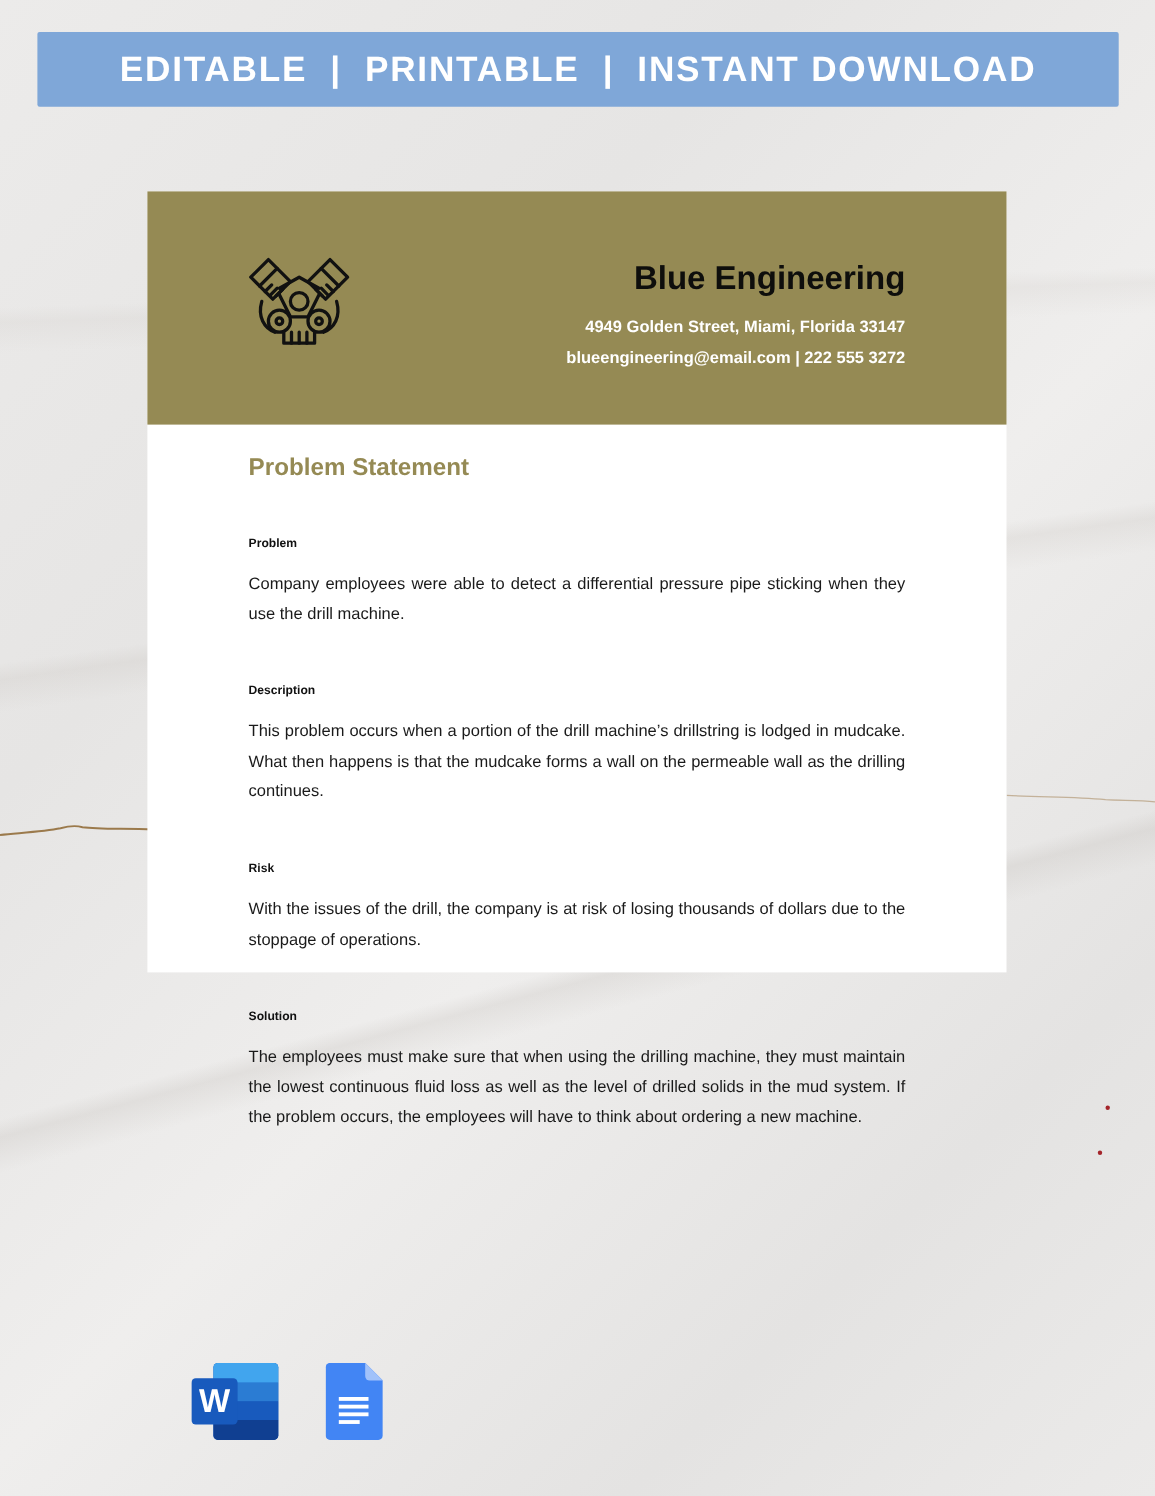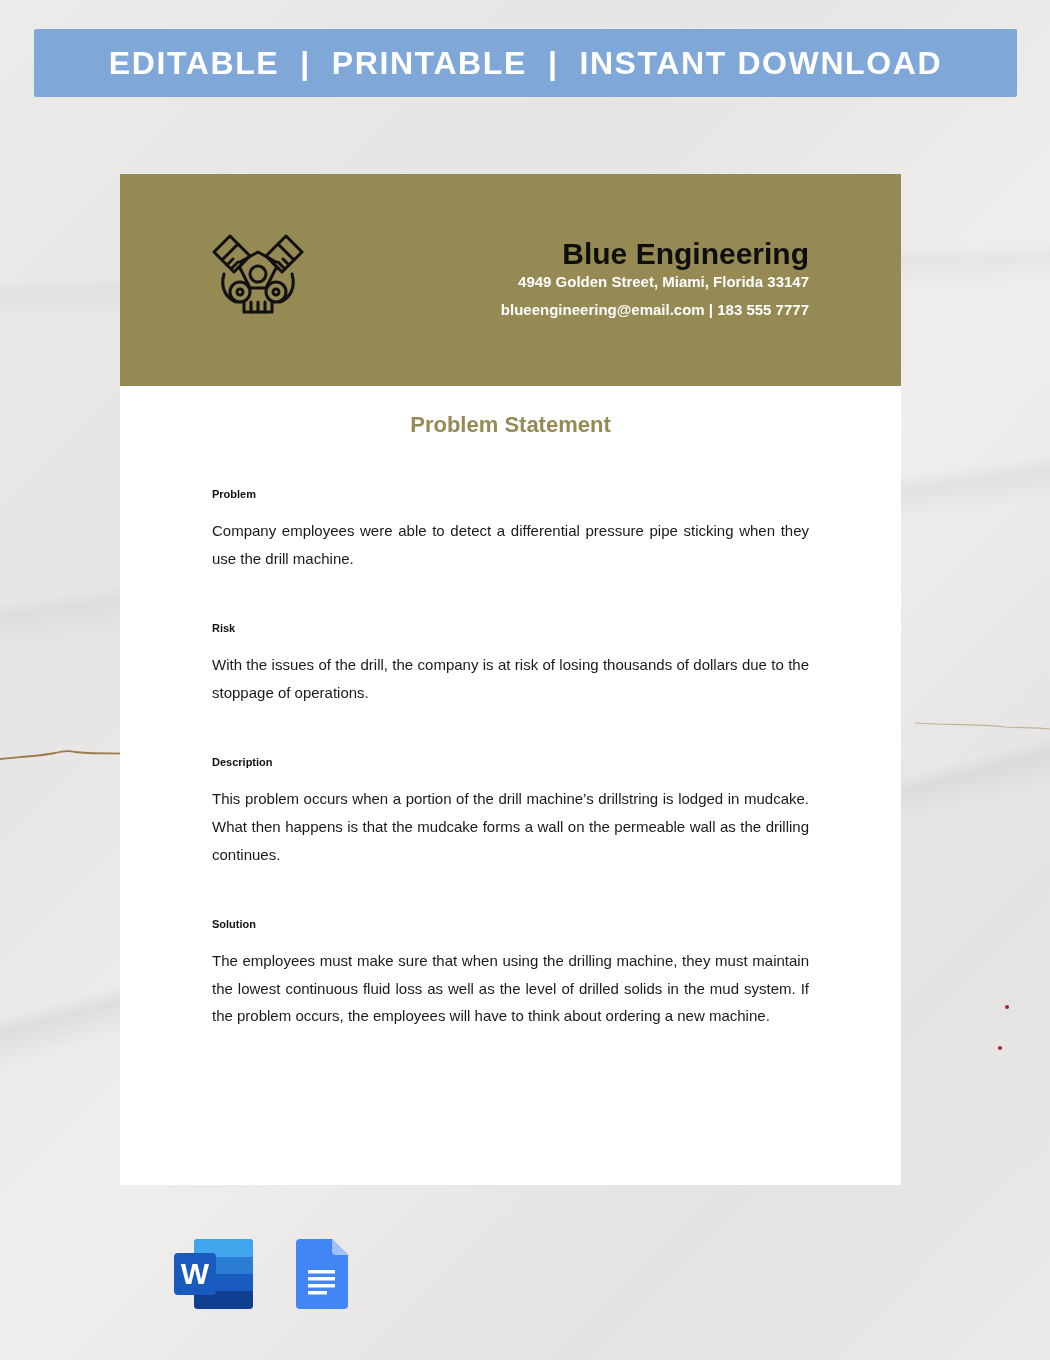--- a/index.html
+++ b/index.html
@@ -25,47 +25,47 @@
       background: #7fa7d8; border-radius: 2px;
       display: flex; align-items: center; justify-content: center;
     }
     .banner-text {
       color: #ffffff; font-weight: bold; font-size: 32px; letter-spacing: 1.6px;
       font-family: "Liberation Sans", sans-serif;
       white-space: pre;
     }
 
     .page {
-      position: absolute; left: 120px; top: 174px; width: 781px; height: 1011px;
+      position: absolute; left: 134px; top: 174px; width: 781px; height: 710px;
       background: #ffffff;
     }
     .page-header {
       position: absolute; left: 0; top: 0; width: 781px; height: 212px;
       background: #958a54;
     }
     .logo {
       position: absolute; left: 90px; top: 58px; width: 96px; height: 82px;
     }
     .company {
       position: absolute; right: 92px; top: 62px; text-align: right;
     }
     .company-name {
       font-size: 30px; font-weight: bold; color: #0e0e0c; line-height: 36px;
     }
     .company-address, .company-contact {
       font-size: 15px; font-weight: bold; color: #ffffff; line-height: 20px;
     }
-    .company-address { }
+    .company-address { margin-top: 16px; }
     .company-contact { margin-top: 8px; }
 
     .content {
       position: absolute; left: 92px; top: 236px; width: 597px;
     }
     .doc-title {
-      font-size: 22px; font-weight: bold; color: #958a54; line-height: 30px; margin: 0; text-align: center;
+      font-size: 22px; font-weight: bold; color: #958a54; line-height: 30px; margin: 0;
     }
     .section { margin-top: 46px; }
     .section:first-of-type { margin-top: 44px; }
     .section-heading {
       font-size: 11px; font-weight: bold; color: #111; line-height: 20px; margin: 0;
     }
     .section-body {
       font-size: 15px; color: #1a1a1a; line-height: 27.6px; margin: 13px 0 0 0;
       text-align: justify;
     }
@@ -113,40 +113,40 @@
       <circle cx="66" cy="60" r="10"></circle>
       <circle cx="66" cy="60" r="3"></circle>
 
       <path d="M34 70 L34 80 L62 80 L62 70"></path>
       <path d="M41 70 L41 80 M48 70 L48 80 M55 70 L55 80"></path>
     </svg>
 
     <div class="company">
       <div class="company-name">Blue Engineering</div>
       <div class="company-address">4949 Golden Street, Miami, Florida 33147</div>
-      <div class="company-contact">blueengineering@email.com | 183 555 7777</div>
+      <div class="company-contact">blueengineering@email.com | 222 555 3272</div>
     </div>
   </div>
 
   <div class="content">
     <h1 class="doc-title">Problem Statement</h1>
 
     <div class="section">
       <h2 class="section-heading">Problem</h2>
       <p class="section-body">Company employees were able to detect a differential pressure pipe sticking when they use the drill machine.</p>
     </div>
 
     <div class="section">
-      <h2 class="section-heading">Risk</h2>
-      <p class="section-body">With the issues of the drill, the company is at risk of losing thousands of dollars due to the stoppage of operations.</p>
+      <h2 class="section-heading">Description</h2>
+      <p class="section-body">This problem occurs when a portion of the drill machine’s drillstring is lodged in mudcake. What then happens is that the mudcake forms a wall on the permeable wall as the drilling continues.</p>
     </div>
 
     <div class="section">
-      <h2 class="section-heading">Description</h2>
-      <p class="section-body">This problem occurs when a portion of the drill machine’s drillstring is lodged in mudcake. What then happens is that the mudcake forms a wall on the permeable wall as the drilling continues.</p>
+      <h2 class="section-heading">Risk</h2>
+      <p class="section-body">With the issues of the drill, the company is at risk of losing thousands of dollars due to the stoppage of operations.</p>
     </div>
 
     <div class="section">
       <h2 class="section-heading">Solution</h2>
       <p class="section-body">The employees must make sure that when using the drilling machine, they must maintain the lowest continuous fluid loss as well as the level of drilled solids in the mud system. If the problem occurs, the employees will have to think about ordering a new machine.</p>
     </div>
   </div>
 </div>
 
 <div class="format-icons">

